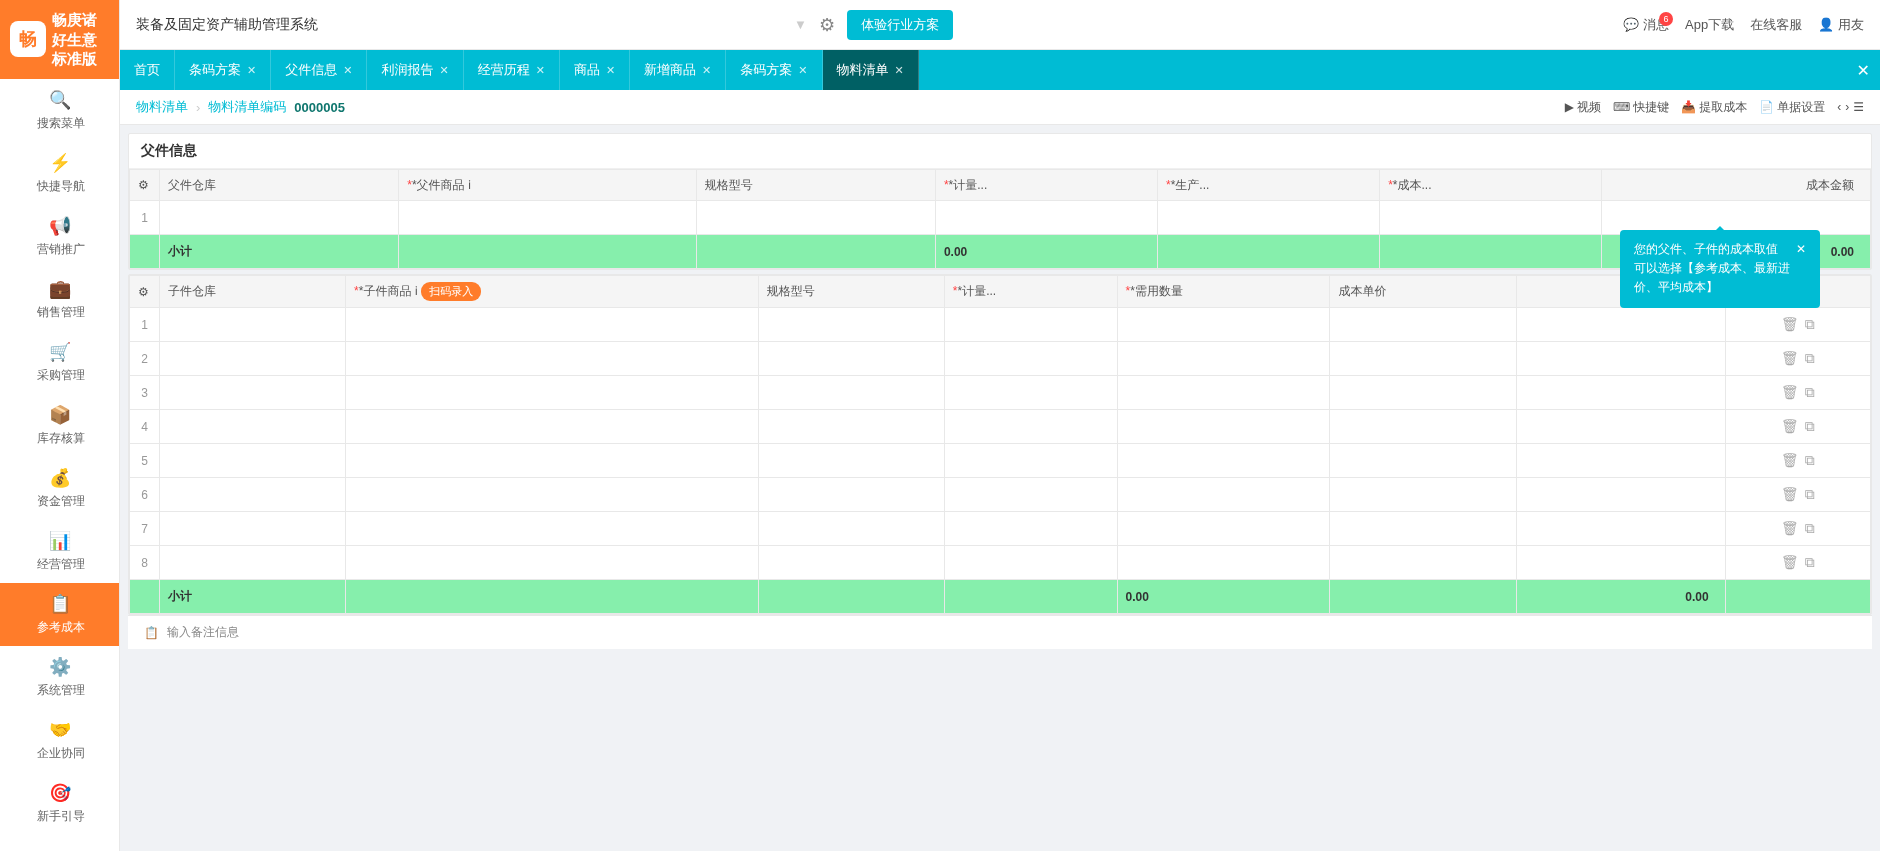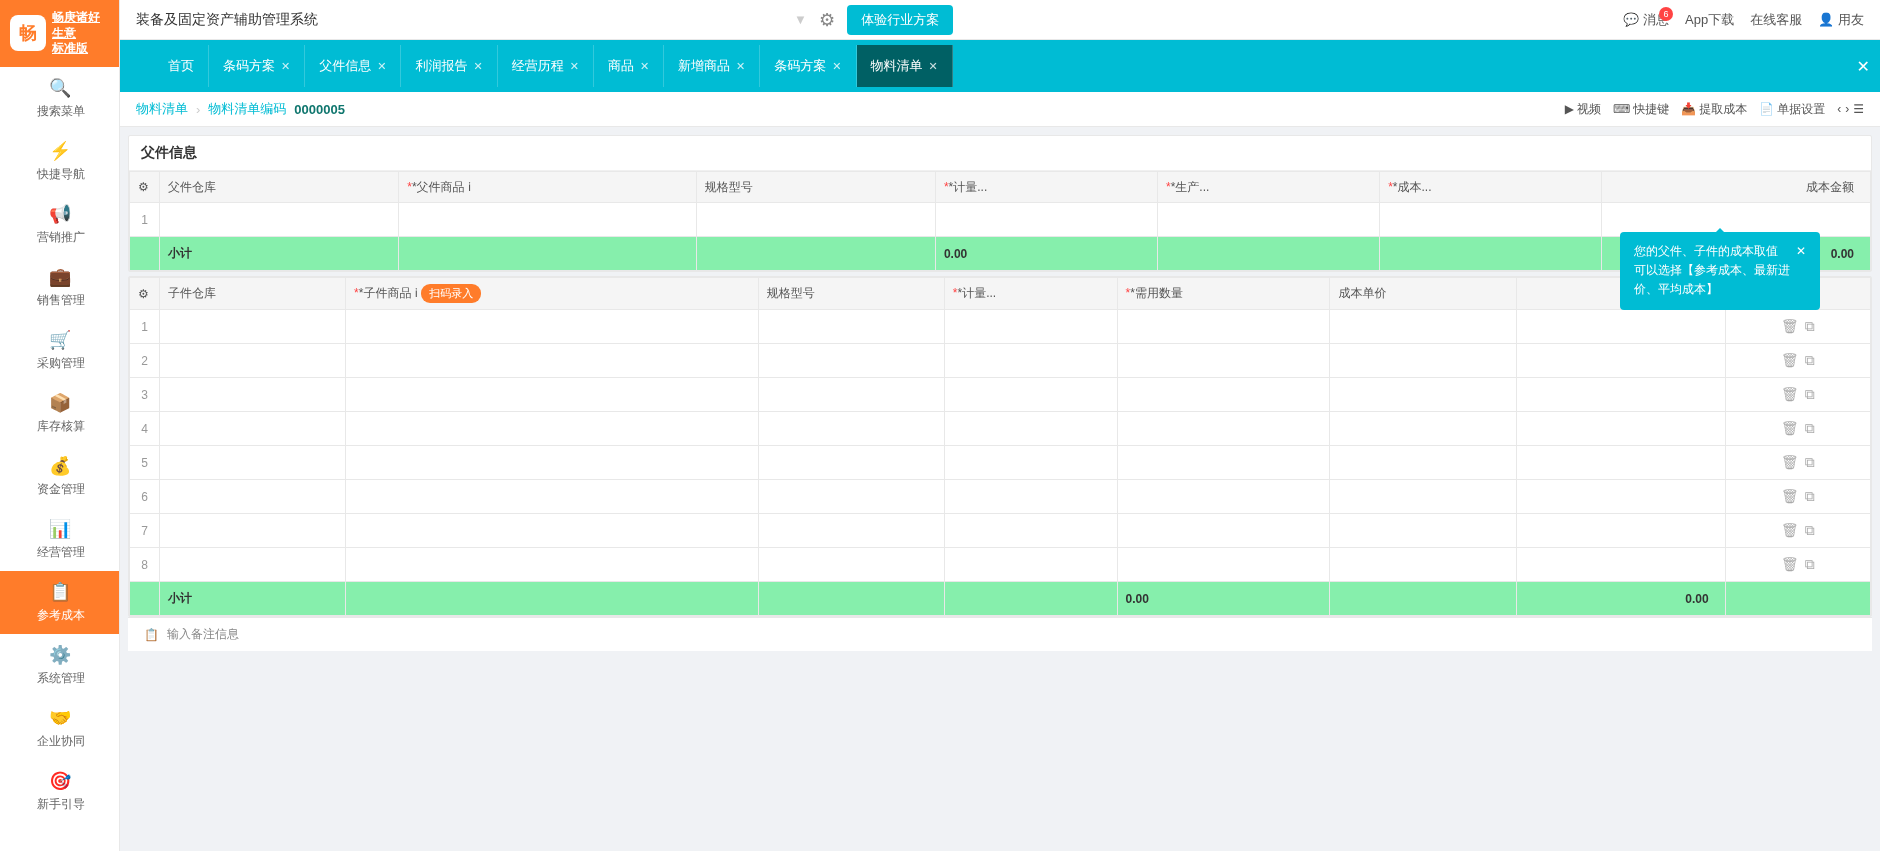--- a/index.html
+++ b/index.html
@@ -2,41 +2,41 @@
 <html><head>
   <meta charset="utf-8">
   <style>
     * { box-sizing: border-box; margin: 0; padding: 0; }
     body { font-family: 'Microsoft YaHei', Arial, sans-serif; font-size: 13px; background: #f0f2f5; display: flex; height: 851px; overflow: hidden; }
 
     
     .sidebar { width: 120px; background: #fff; display: flex; flex-direction: column; align-items: center; border-right: 1px solid #e8e8e8; flex-shrink: 0; }
     .sidebar-logo { width: 100%; background: #ff7c2a; padding: 10px; display: flex; align-items: center; gap: 6px; color: #fff; font-size: 13px; font-weight: bold; min-height: 50px; }
     .sidebar-logo .logo-icon { width: 36px; height: 36px; background: #fff; border-radius: 8px; display: flex; align-items: center; justify-content: center; color: #ff7c2a; font-size: 18px; font-weight: bold; flex-shrink: 0; }
-    .sidebar-logo .logo-text { font-size: 12px; line-height: 1.3; text-decoration: underline; }
+    .sidebar-logo .logo-text { font-size: 15px; line-height: 1.3; }
     .sidebar-item { width: 100%; display: flex; flex-direction: column; align-items: center; padding: 10px 5px; cursor: pointer; color: #666; font-size: 12px; gap: 4px; border-left: 3px solid transparent; }
     .sidebar-item.active { background: #ff7c2a; color: #fff; border-left-color: #ff7c2a; }
     .sidebar-item .icon { font-size: 18px; }
     .sidebar-item.active .icon { color: #fff; }
 
     
     .main { flex: 1; display: flex; flex-direction: column; overflow: hidden; }
 
     
-    .topbar { background: #fff; height: 40px; display: flex; align-items: center; padding: 0 16px; border-bottom: 1px solid #e8e8e8; gap: 12px; }
+    .topbar { background: #fff; height: 50px; display: flex; align-items: center; padding: 0 16px; border-bottom: 1px solid #e8e8e8; gap: 12px; }
     .topbar-title { font-size: 14px; color: #333; flex: 1; }
     .topbar-btn { background: #00bcd4; color: #fff; border: none; border-radius: 4px; padding: 6px 14px; cursor: pointer; font-size: 13px; }
     .topbar-gear { color: #888; font-size: 18px; cursor: pointer; }
     .topbar-right { display: flex; align-items: center; gap: 16px; color: #555; font-size: 13px; }
     .topbar-right .badge { position: relative; }
     .topbar-right .badge-dot { position: absolute; top: -4px; right: -4px; background: #f44; color: #fff; border-radius: 50%; font-size: 9px; width: 14px; height: 14px; display: flex; align-items: center; justify-content: center; }
     .topbar-right span { cursor: pointer; }
 
     
-    .navtabs { background: #00bcd4; display: flex; align-items: center; height: 52px; overflow: hidden; padding-left: 34px; }
+    .navtabs { background: #00bcd4; display: flex; align-items: center; height: 40px; overflow: hidden; }
     .navtab { color: #fff; padding: 0 14px; height: 42px; display: flex; align-items: center; cursor: pointer; font-size: 13px; gap: 6px; white-space: nowrap; border-right: 1px solid rgba(255,255,255,0.2); }
     .navtab.active { background: #006064; }
     .navtab .close-x { font-size: 11px; opacity: 0.8; }
     .navtab-close-all { margin-left: auto; color: #fff; padding: 0 10px; cursor: pointer; font-size: 16px; }
 
     
     .content { flex: 1; overflow-y: auto; background: #f0f2f5; padding: 0; display: flex; flex-direction: column; }
 
     
     .breadcrumb-bar { background: #fff; padding: 8px 16px; display: flex; align-items: center; gap: 8px; border-bottom: 1px solid #e8e8e8; }

